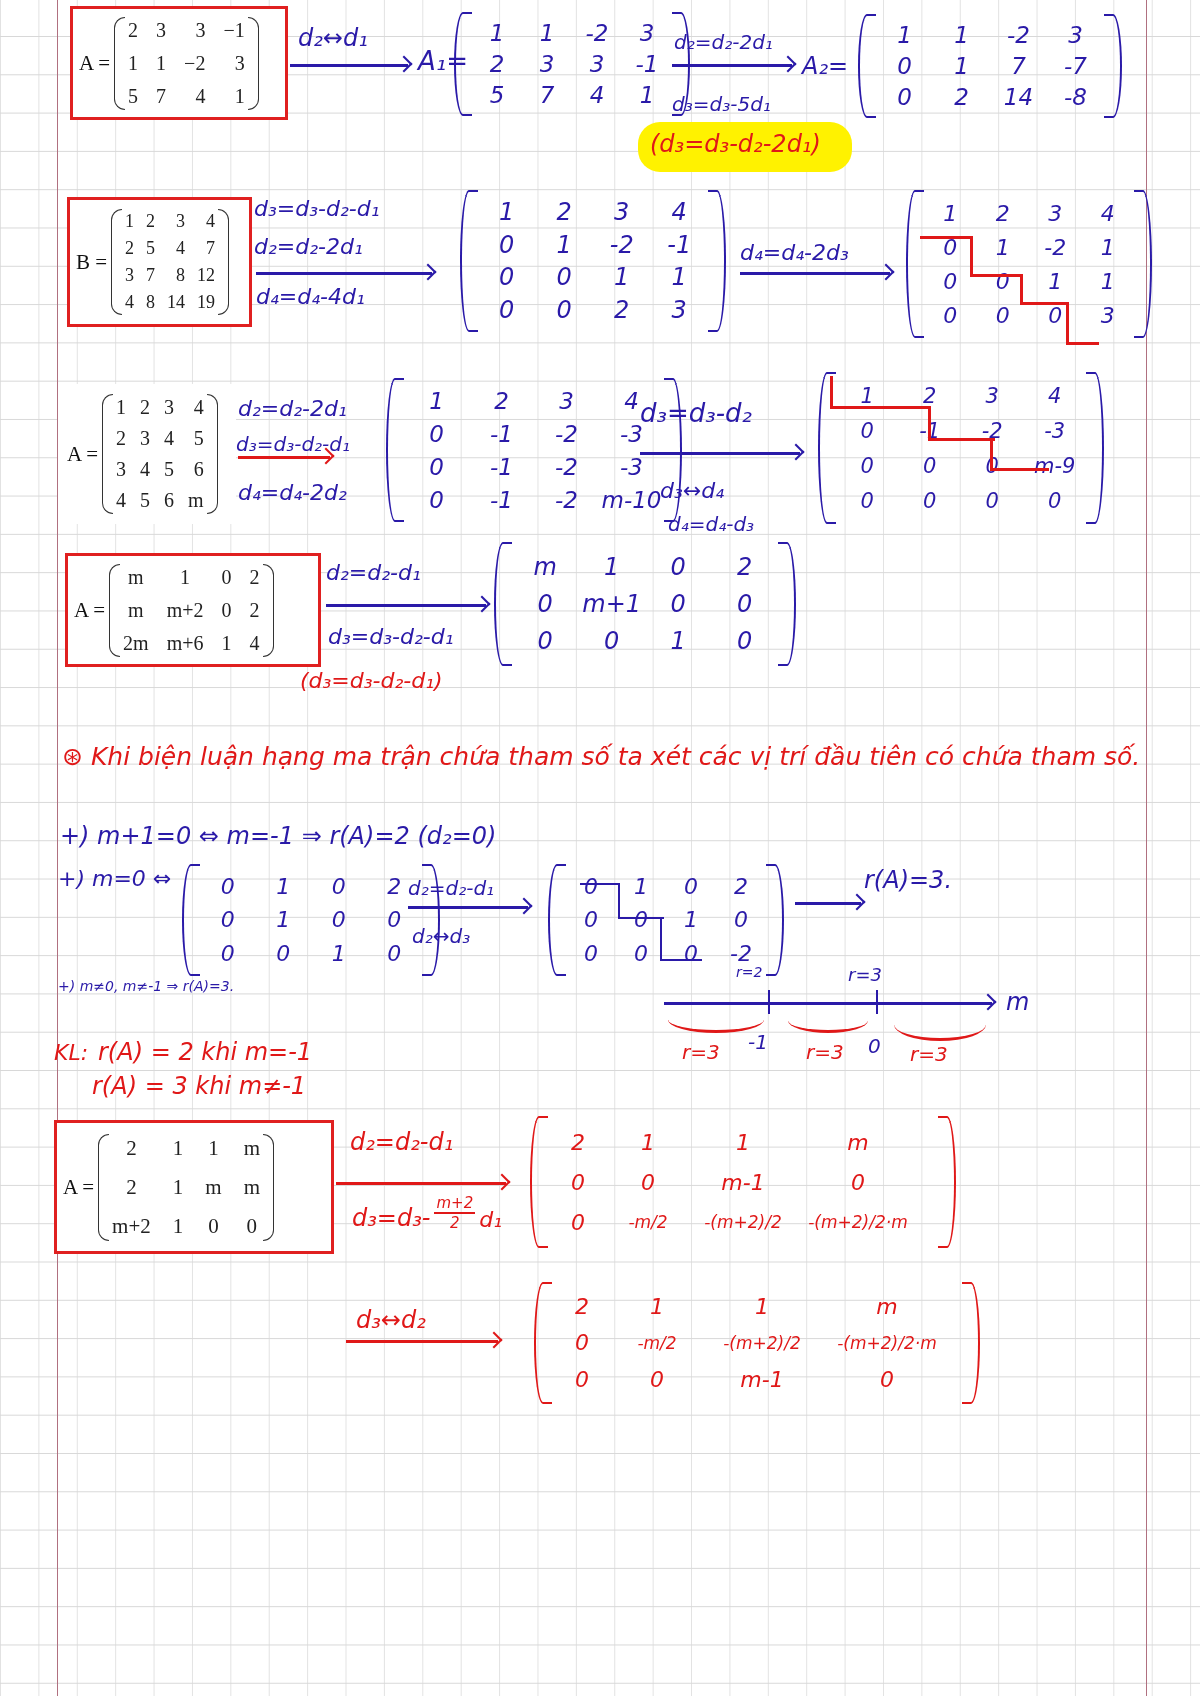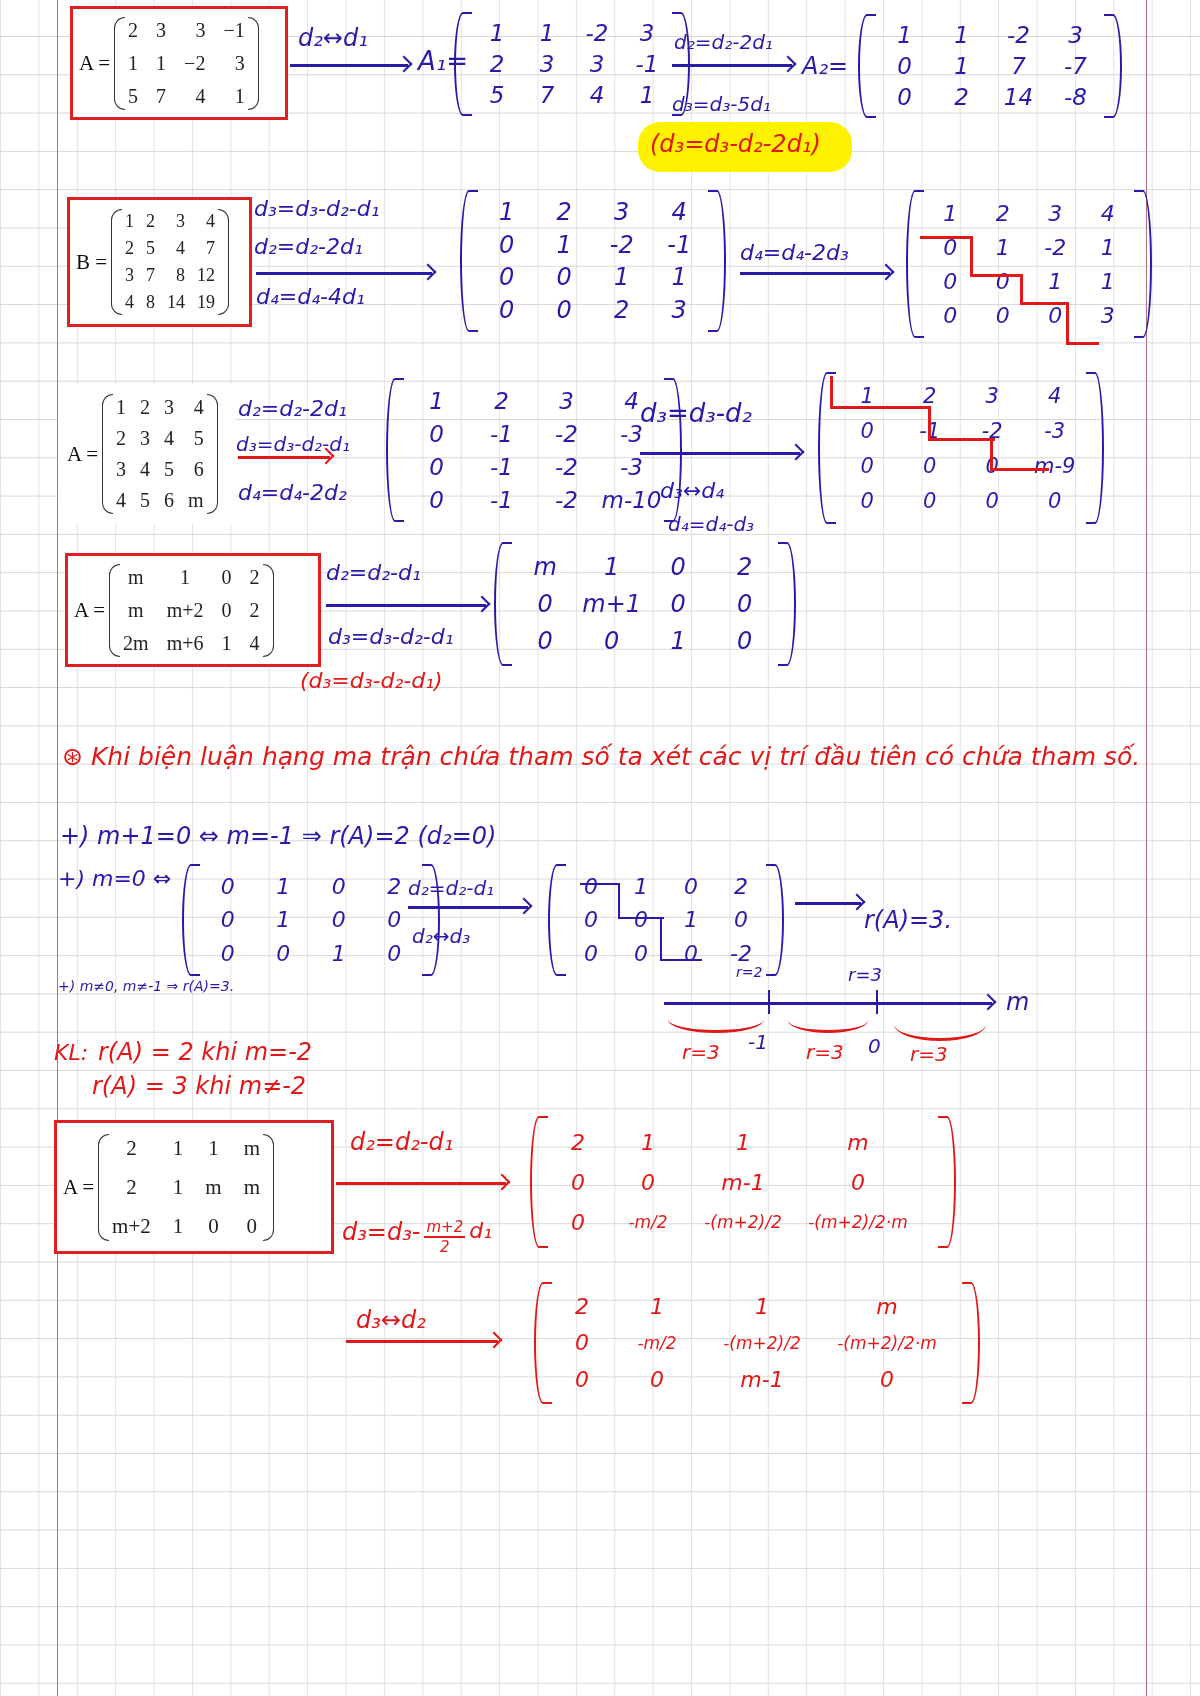--- a/index.html
+++ b/index.html
@@ -326,63 +326,63 @@
     <span>0</span>
   <span>0</span>
     <span>0</span>
     <span>0</span>
     <span>-2</span>
 </div>
 <div class="stair blue" style="left:580px;top:883px;width:40px;height:0;border-top-width:2px;"></div>
 <div class="stair blue" style="left:618px;top:883px;width:44px;height:34px;border-left-width:2px;border-bottom-width:2px;"></div>
 <div class="stair blue" style="left:660px;top:917px;width:40px;height:42px;border-left-width:2px;border-bottom-width:2px;"></div>
 <div class="arrow blue" style="left:795px;top:902px;width:66px;"></div>
-<span class="abs hw blue" style="left:864px;top:906px;font-size:24px;">r(A)=3.</span>
+<span class="abs hw blue" style="left:864px;top:866px;font-size:24px;">r(A)=3.</span>
 
 <span class="abs hw blue" style="left:58px;top:978px;font-size:14px;">+) m≠0, m≠-1 ⇒ r(A)=3.</span>
 
 <div class="arrow blue" style="left:664px;top:1002px;width:328px;"></div>
 <span class="abs hw blue" style="left:1006px;top:988px;font-size:24px;">m</span>
 <div class="abs" style="left:768px;top:990px;width:2px;height:24px;background:#2a1aa8;"></div>
 <div class="abs" style="left:876px;top:990px;width:2px;height:24px;background:#2a1aa8;"></div>
 <span class="abs hw blue" style="left:736px;top:964px;font-size:14px;">r=2</span>
 <span class="abs hw blue" style="left:848px;top:964px;font-size:18px;">r=3</span>
 <div class="abs" style="left:668px;top:1006px;width:96px;height:24px;border-bottom:3px solid #e01818;border-radius:0 0 50% 50%;"></div>
 <div class="abs" style="left:788px;top:1008px;width:80px;height:22px;border-bottom:3px solid #e01818;border-radius:0 0 50% 50%;"></div>
 <div class="abs" style="left:894px;top:1008px;width:92px;height:30px;border-bottom:3px solid #e01818;border-radius:0 0 50% 50%;"></div>
 <span class="abs hw blue" style="left:748px;top:1030px;font-size:20px;">-1</span>
 <span class="abs hw blue" style="left:868px;top:1034px;font-size:20px;">0</span>
 <span class="abs hw red" style="left:682px;top:1040px;font-size:20px;">r=3</span>
 <span class="abs hw red" style="left:806px;top:1040px;font-size:20px;">r=3</span>
 <span class="abs hw red" style="left:910px;top:1042px;font-size:20px;">r=3</span>
 
 <span class="abs hw red" style="left:54px;top:1040px;font-size:22px;">KL:</span>
-<span class="abs hw red" style="left:98px;top:1038px;font-size:24px;">r(A) = 2 khi m=-2</span>
-<span class="abs hw red" style="left:92px;top:1072px;font-size:24px;">r(A) = 3 khi m≠-2</span>
+<span class="abs hw red" style="left:98px;top:1038px;font-size:24px;">r(A) = 2 khi m=-1</span>
+<span class="abs hw red" style="left:92px;top:1072px;font-size:24px;">r(A) = 3 khi m≠-1</span>
 
 <div class="typed-box" style="left:54px;top:1120px;width:280px;height:134px;">
   <span class="mat-label">A =</span>
   <div class="typed-mat" style="grid-template-columns:auto auto auto auto;font-size:21px;column-gap:22px;row-gap:14px;text-align:center;">
     <span>2</span>
       <span>1</span>
       <span>1</span>
       <span>m</span>
     <span>2</span>
       <span>1</span>
       <span>m</span>
       <span>m</span>
     <span>m+2</span>
       <span>1</span>
       <span>0</span>
       <span>0</span>
   </div>
 </div>
 <span class="abs hw red" style="left:350px;top:1128px;font-size:24px;">d₂=d₂-d₁</span>
 <div class="arrow red" style="left:336px;top:1182px;width:170px;"></div>
-<div class="abs" style="left:342px;top:1194px;display:flex;align-items:flex-start;margin-top:24px;">
+<div class="abs" style="left:352px;top:1194px;display:flex;align-items:flex-end;">
   <span class="hw red" style="font-size:24px;">d₃=d₃-</span>
   <span class="hw red" style="display:inline-flex;flex-direction:column;align-items:center;font-size:15px;margin:0 4px;">
     <span style="border-bottom:2px solid #e01818;padding:0 2px;">m+2</span>
     <span>2</span>
   </span>
   <span class="hw red" style="font-size:22px;">d₁</span>
 </div>
 <div class="hw-mat red" style="left:530px;top:1122px;width:390px;height:120px;grid-template-columns:60px 80px 110px 120px;font-size:22px;color:#e01818;">
   <span>2</span>
     <span>1</span>

